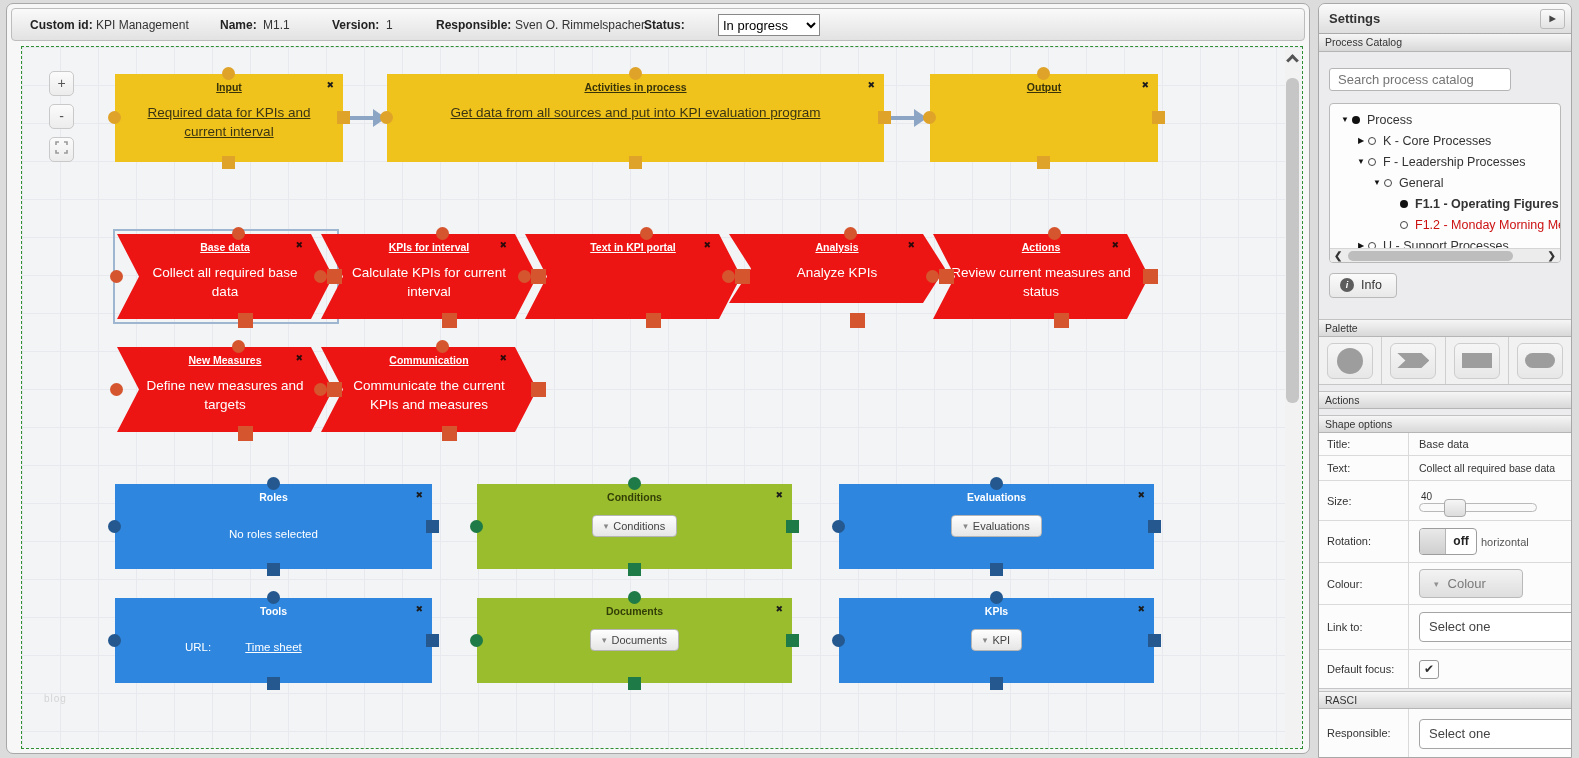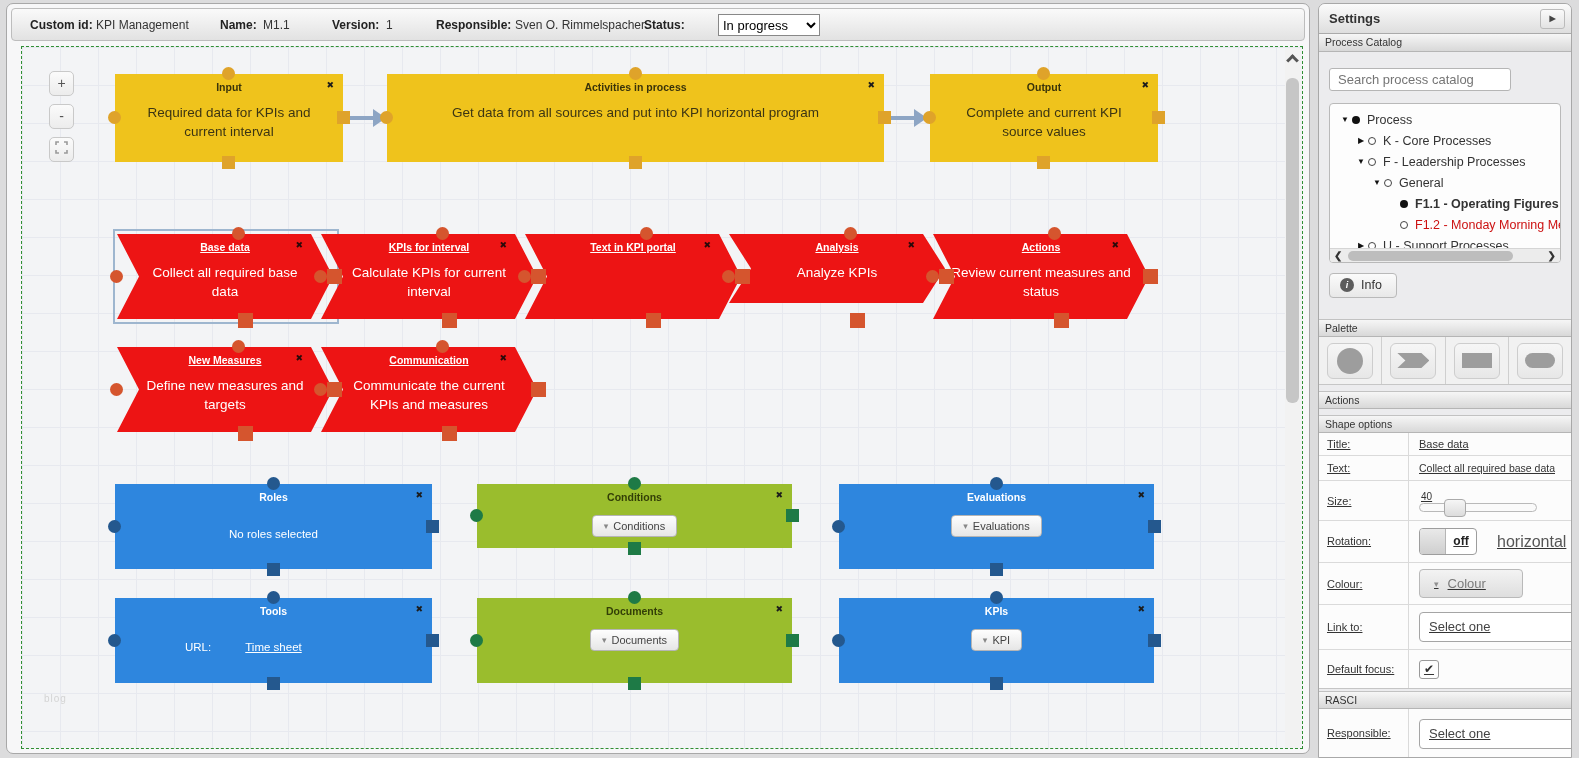--- a/index.html
+++ b/index.html
@@ -36,21 +36,21 @@
   .vscroll .thumb { position:absolute; top:30px; left:1px; width:13px; height:325px;
     background:#c6c6c6; border-radius:6px; }
 
   
   .shape { position:absolute; text-align:center; }
   .sh-title { margin-top:7px; font-size:10.5px; font-weight:bold; }
   .sh-title.u { text-decoration:underline; }
   .sh-text { margin-top:10px; font-size:13.5px; line-height:19px; padding:0 28px; }
   .close { position:absolute; top:6px; right:9px; font-size:9px; color:#1c1c1c; cursor:pointer; line-height:10px; }
 
-  .yellow { background:#efc31c; color:#39330a; }
+  .yellow { background:#efc31c; color:#39330a;text-decoration:underline; }
   .yellow .sh-text { color:#3c3513; }
   .red { background:#ed1414; color:#fff;
     clip-path:polygon(0 0, calc(100% - 22px) 0, 100% 50%, calc(100% - 22px) 100%, 0 100%, 22px 50%); }
   .red .close { right:30px; }
   .blue { background:#2e86de; color:#fff; }
   .green { background:#9abd2d; color:#333f07; }
 
   .cc, .cs { position:absolute; width:13px; height:13px; z-index:5; }
   .cc { border-radius:50%; }
   .pt { left:50%; top:-7px; margin-left:-7px; }
@@ -125,36 +125,36 @@
   .pg-circle { width:26px; height:26px; border-radius:50%; background:#9d9d9d; }
   .pg-chev { width:32px; height:15px; background:#9d9d9d;
     clip-path:polygon(0 0, calc(100% - 8px) 0, 100% 50%, calc(100% - 8px) 100%, 0 100%, 8px 50%); }
   .pg-rect { width:30px; height:15px; background:#9d9d9d; }
   .pg-pill { width:30px; height:15px; background:#9d9d9d; border-radius:8px; }
 
   .actions-empty { height:24px; background:#fbfbfb; border-bottom:1px solid #c6c6c6;
     font-size:12px; color:#333; padding:5px 0 0 8px; }
   .gap2 { height:6px; }
 
-  .so-table { background:#fcfcfc; border-bottom:1px solid #c5c5c5;text-decoration:underline; }
+  .so-table { background:#fcfcfc; border-bottom:1px solid #c5c5c5; }
   .so-row { display:flex; border-bottom:1px solid #dadada; align-items:stretch; }
   .so-row:last-child { border-bottom:none; }
   .so-label { flex:0 0 90px; border-right:1px solid #dadada; font-size:11px; color:#333; padding:8px 0 0 8px; }
   .so-val { flex:1; padding:5px 6px 5px 10px; font-size:11px; color:#333; display:flex; align-items:center; }
   .so-val.small { font-size:10.5px; }
   .slider-wrap { display:block; }
   .slider-val { font-size:10px; margin:2px 0 1px 2px; }
   .slider-track { position:relative; width:118px; height:9px; border:1px solid #b9b9b9; border-radius:5px; background:#fafafa; }
   .slider-thumb { position:absolute; left:24px; top:-5px; width:22px; height:18px; border:1px solid #aaa;
     border-radius:4px; background:linear-gradient(#f6f6f6,#dcdcdc); cursor:pointer; }
   .toggle { display:inline-flex; width:58px; height:27px; border:1px solid #9d9d9d; border-radius:4px;
     overflow:hidden; cursor:pointer; background:#fff; }
   .toggle .knob { width:26px; background:linear-gradient(#e9e9e9,#cfcfcf); border-right:1px solid #b5b5b5; }
   .toggle .off { flex:1; font-size:12px; font-weight:bold; text-align:center; line-height:25px; color:#222; }
-  .rot-mode { font-size:16px; color:#555; margin-left:20px; }
+  .rot-mode { font-size:11px; color:#555; margin-left:4px; }
   .colour-btn { display:inline-flex; align-items:center; gap:9px; width:104px; height:29px; padding-left:14px;
     border:1px solid #b9b9b9; border-radius:4px; background:linear-gradient(#f3f3f3,#dedede);
     font-size:13px; color:#7a7a7a; cursor:pointer; }
   .checkbox { width:20px; height:19px; border:1px solid #999; border-radius:3px; background:#fdfdfd;
     font-size:12px; color:#2e2e2e; text-align:center; line-height:17px; cursor:pointer; }
   .sel { display:flex; width:186px; height:30px; border:1px solid #a5a5a5; border-radius:4px;
     background:#fff; overflow:hidden; cursor:pointer; }
   .sel .txt { flex:1; font-size:13px; color:#444; padding:6px 0 0 9px; }
 </style>
 </head>
@@ -197,30 +197,29 @@
       <span class="close">✖</span>
       <div class="sh-text">Required data for KPIs and current interval</div>
       <span class="cc yellow-c pt"></span>
       <span class="cc yellow-c pl"></span>
       <span class="cs yellow-c pr"></span>
       <span class="cs yellow-c pb"></span>
     </div>
     <div class="shape yellow" style="left:365px;top:27px;width:497px;height:88px">
       <div class="sh-title">Activities in process</div>
       <span class="close">✖</span>
-      <div class="sh-text">Get data from all sources and put into KPI horizontal program</div>
+      <div class="sh-text">Get data from all sources and put into KPI evaluation program</div>
       <span class="cc yellow-c pt"></span>
       <span class="cc yellow-c pl"></span>
       <span class="cs yellow-c pr"></span>
       <span class="cs yellow-c pb"></span>
     </div>
     <div class="shape yellow" style="left:908px;top:27px;width:228px;height:88px">
       <div class="sh-title">Output</div>
       <span class="close">✖</span>
-      <div class="sh-text">Complete and current KPI source values</div>
       <span class="cc yellow-c pt"></span>
       <span class="cc yellow-c pl"></span>
       <span class="cs yellow-c pr"></span>
       <span class="cs yellow-c pb"></span>
     </div>
 
     <div class="flow-arrow" style="left:326px;top:69px;width:26px"></div>
     <div class="flow-arrow" style="left:867px;top:69px;width:26px"></div>
 
     <div class="selection" style="left:91px;top:182px;width:226px;height:95px"></div>
@@ -292,21 +291,21 @@
 
     <div class="shape blue" style="left:93px;top:437px;width:317px;height:85px">
       <div class="sh-title">Roles</div>
       <span class="close">✖</span>
       <div class="sh-text" style="font-size:11.5px;margin-top:22px">No roles selected</div>
       <span class="cc blue-c pt"></span>
       <span class="cc blue-c pl"></span>
       <span class="cs blue-c pr"></span>
       <span class="cs blue-c pb"></span>
     </div>
-    <div class="shape green" style="left:455px;top:437px;width:315px;height:64px">
+    <div class="shape green" style="left:455px;top:437px;width:315px;height:85px">
       <div class="sh-title">Conditions</div>
       <span class="close">✖</span>
       <div class="chip">
         <span class="dd">▾</span>
         <span>Conditions</span>
       </div>
       <span class="cc green-c pt"></span>
       <span class="cc green-c pl"></span>
       <span class="cs green-c pr"></span>
       <span class="cs green-c pb"></span>

